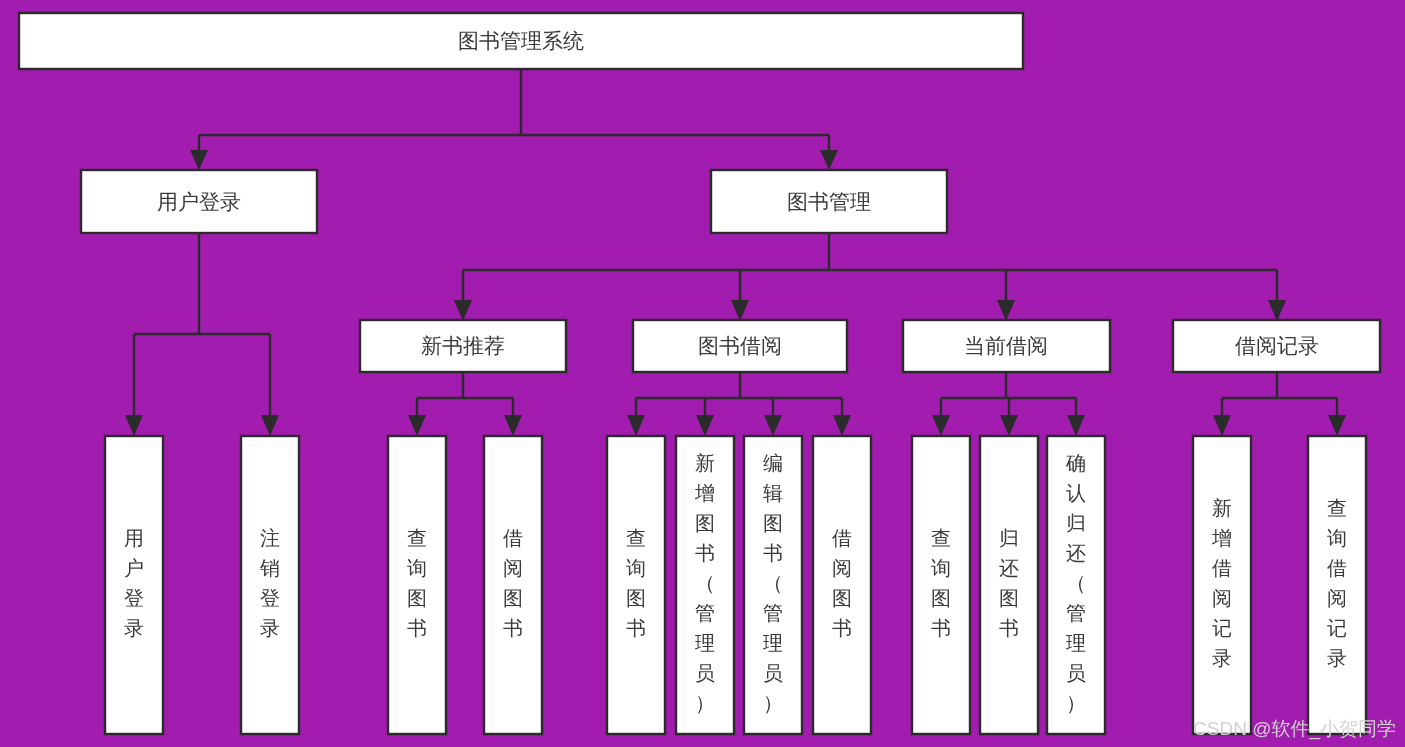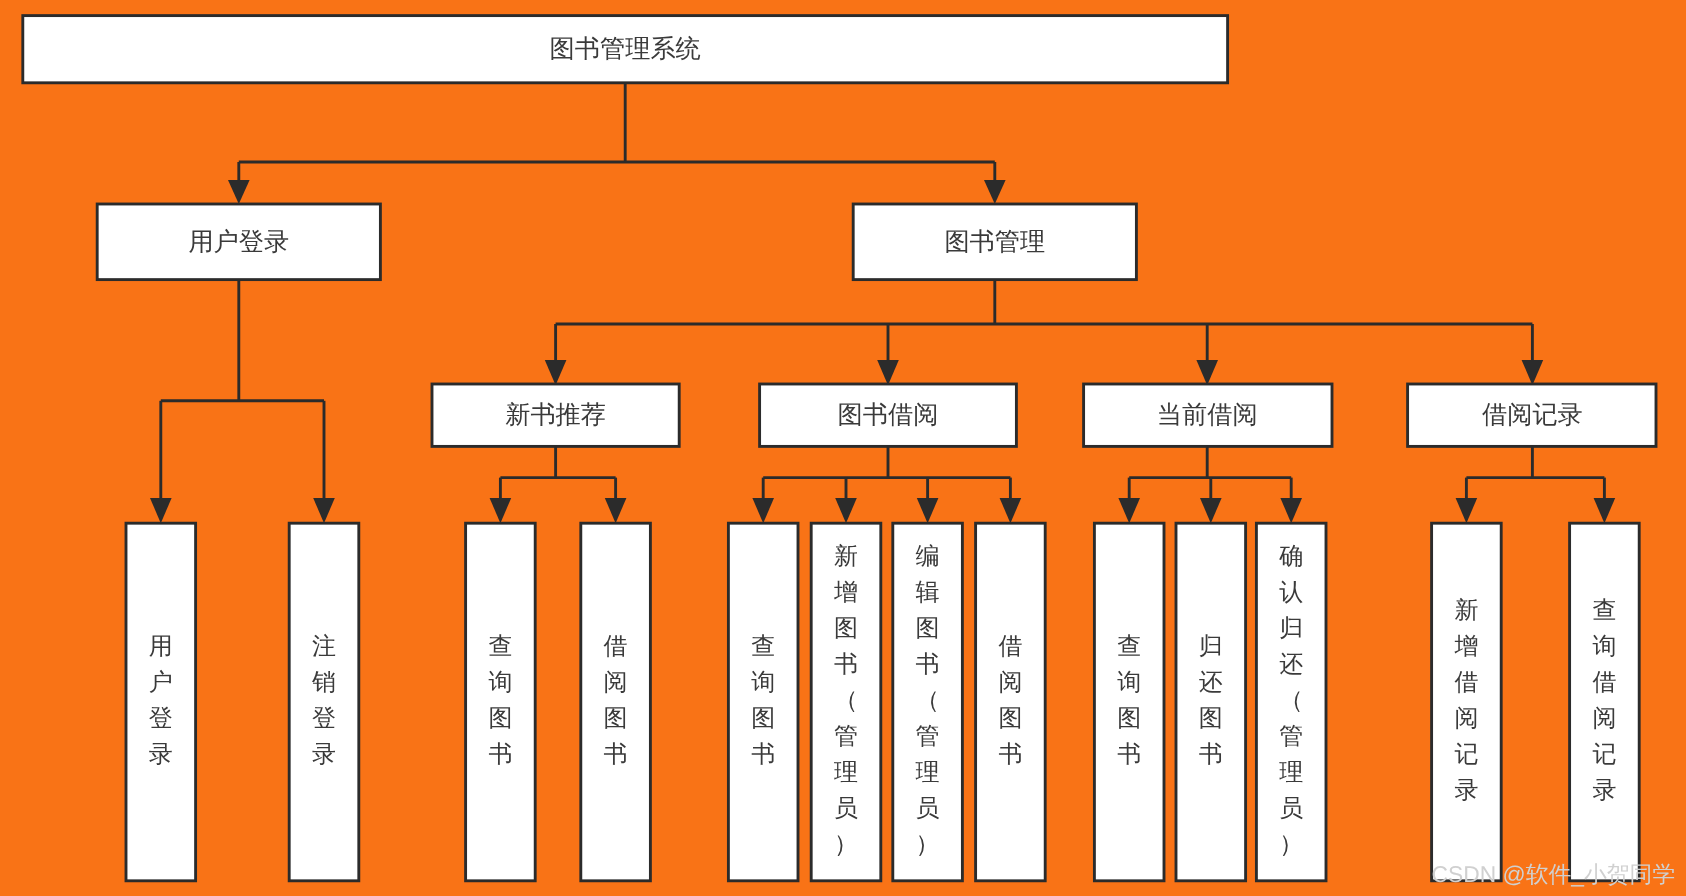--- a/index.html
+++ b/index.html
@@ -7,21 +7,21 @@
     padding: 0;
     background: #ffffff;
   }
   body {
     font-family: "Liberation Sans", "DejaVu Sans", sans-serif;
   }
   #diagram-root {
     position: relative;
     width: 1405px;
     height: 747px;
-    background: #f97316;
+    background: #a21caf;
     overflow: hidden;
   }
   svg.flow {
     position: absolute;
     left: 0;
     top: 0;
     width: 1405px;
     height: 747px;
   }
   .box-rect {

